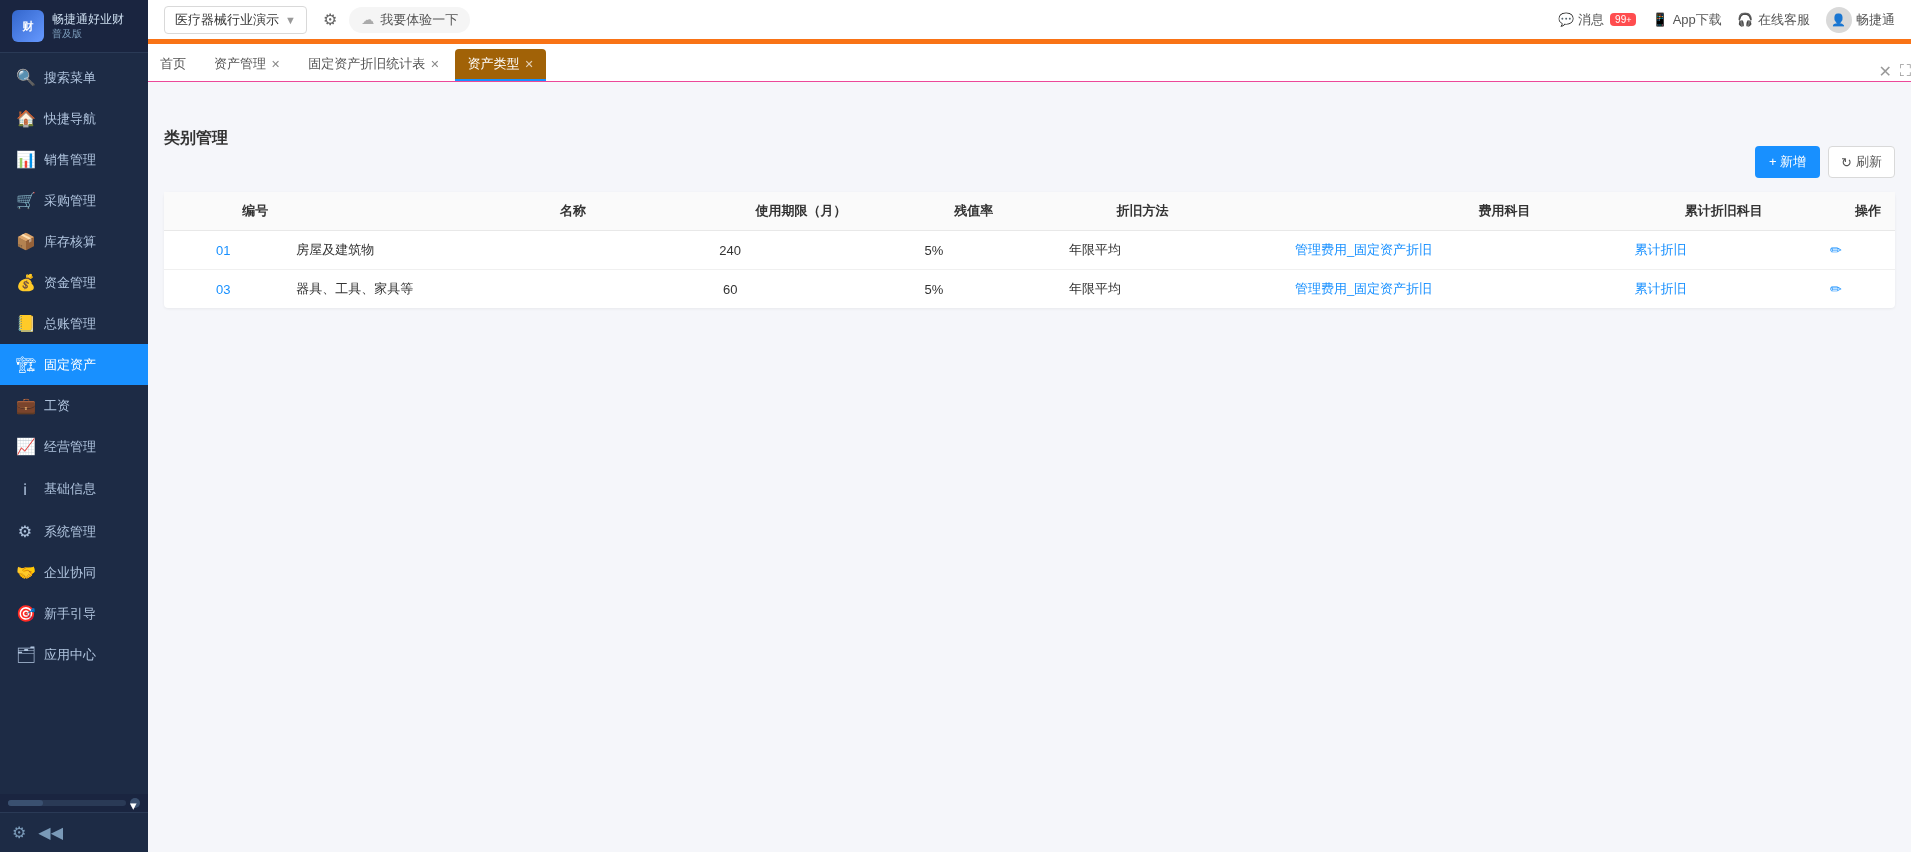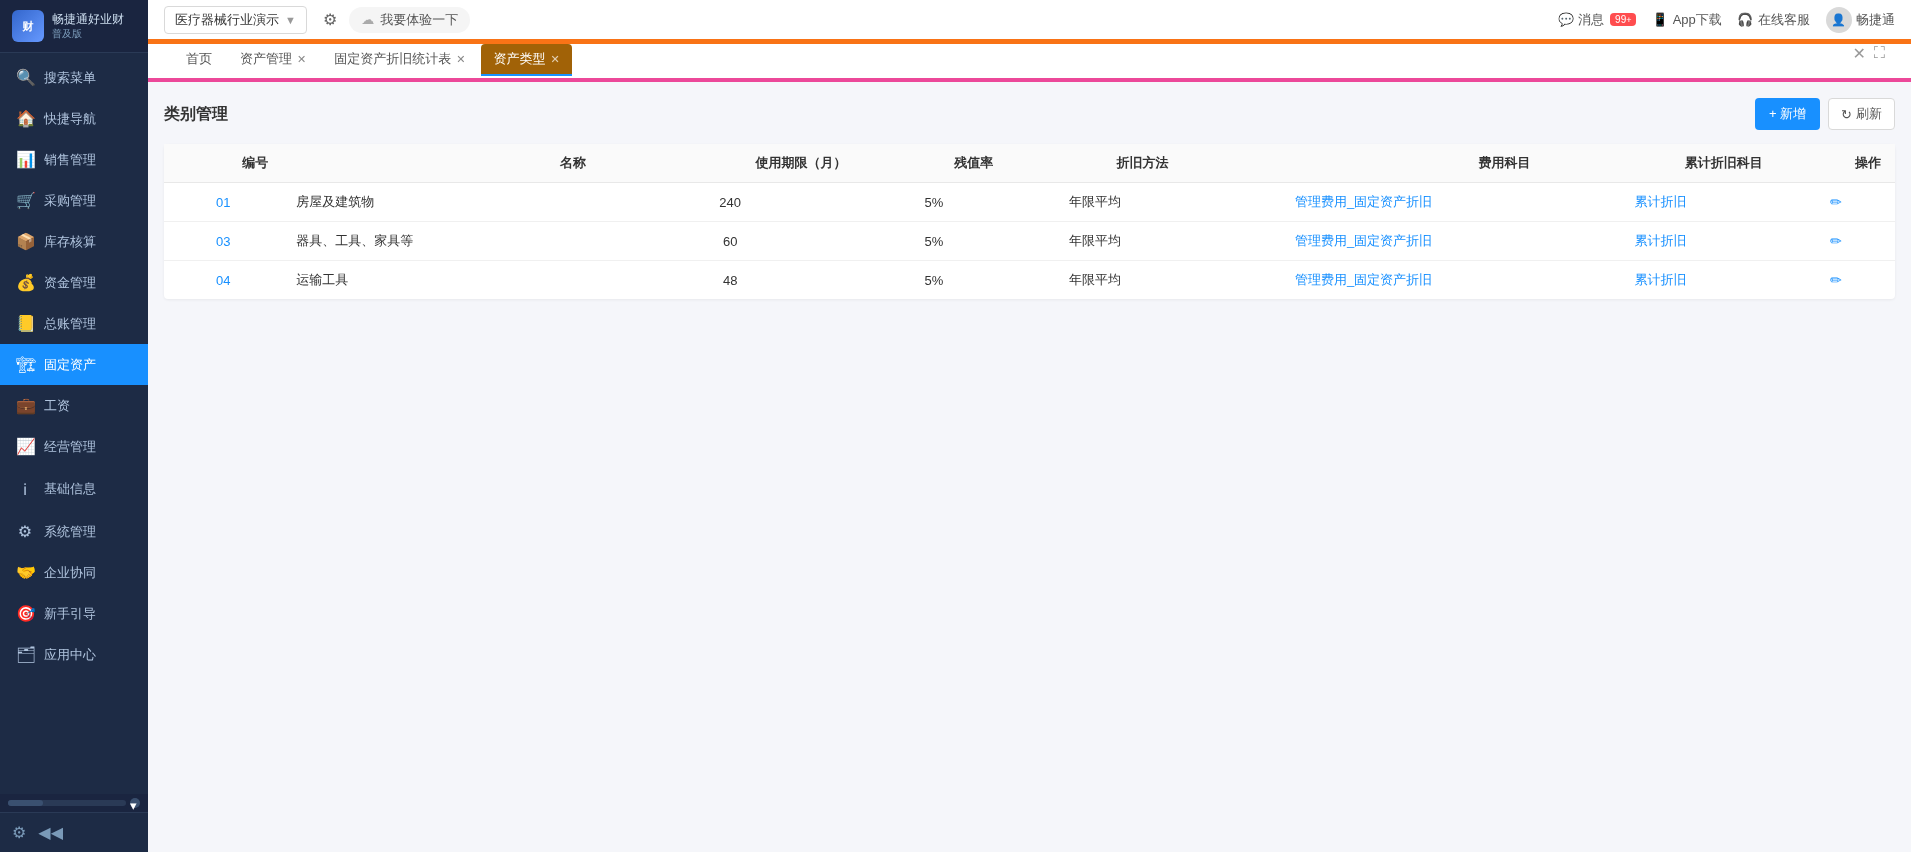--- a/index.html
+++ b/index.html
@@ -101,24 +101,24 @@
     .badge-plus { font-size: 9px; }
     .user-avatar {
       width: 26px; height: 26px; border-radius: 50%;
       background: #d9d9d9; display: flex; align-items: center; justify-content: center;
       font-size: 12px; color: #666;
     }
 
     
     .tabs-bar {
       background: #fff;
-      border-bottom: 4px solid #ec4899;
-      display: flex;
-      align-items: flex-start;
-      padding: 0 26px;
+      border-bottom: 1px solid #ec4899;
+      display: flex;
+      align-items: flex-end;
+      padding: 0 0;
       height: 38px;
       gap: 4px;
     }
     .tab {
       display: flex; align-items: center; gap: 5px;
       padding: 6px 12px;
       font-size: 13px; color: #555;
       cursor: pointer; border-radius: 4px 4px 0 0;
       border-bottom: 2px solid transparent;
     }
@@ -136,21 +136,21 @@
     
     .page-content {
       flex: 1; overflow-y: auto; padding: 16px;
     }
 
     .page-header {
       display: flex; align-items: center; justify-content: space-between;
       margin-bottom: 14px;
     }
     .page-title { font-size: 16px; font-weight: bold; color: #333; font-family: Liberation Serif, serif; }
-    .page-actions { display: flex; gap: 8px; }
+    .page-actions { display: flex; gap: 8px; margin-top: 48px; }
 
     .btn-new {
       background: #1890ff; color: #fff;
       border: none; border-radius: 4px;
       padding: 6px 14px; font-size: 13px; cursor: pointer;
       display: flex; align-items: center; gap: 4px;
     }
     .btn-refresh {
       background: #fff; color: #555;
       border: 1px solid #d9d9d9; border-radius: 4px;
@@ -371,26 +371,16 @@
           <tr>
     <td>03</td>
     <td>器具、工具、家具等</td>
     <td>60</td>
     <td>5%</td>
     <td>年限平均</td>
     <td class="cost-subject">管理费用_固定资产折旧</td>
     <td class="acc-subject">累计折旧</td>
     <td><span class="edit-icon">✏</span></td>
   </tr>
-          <tr>
-    <td>04</td>
-    <td>运输工具</td>
-    <td>48</td>
-    <td>5%</td>
-    <td>年限平均</td>
-    <td class="cost-subject">管理费用_固定资产折旧</td>
-    <td class="acc-subject">累计折旧</td>
-    <td><span class="edit-icon">✏</span></td>
-  </tr>
         </tbody>
     </table>
   </div>
 </div>
 
 </body></html>

